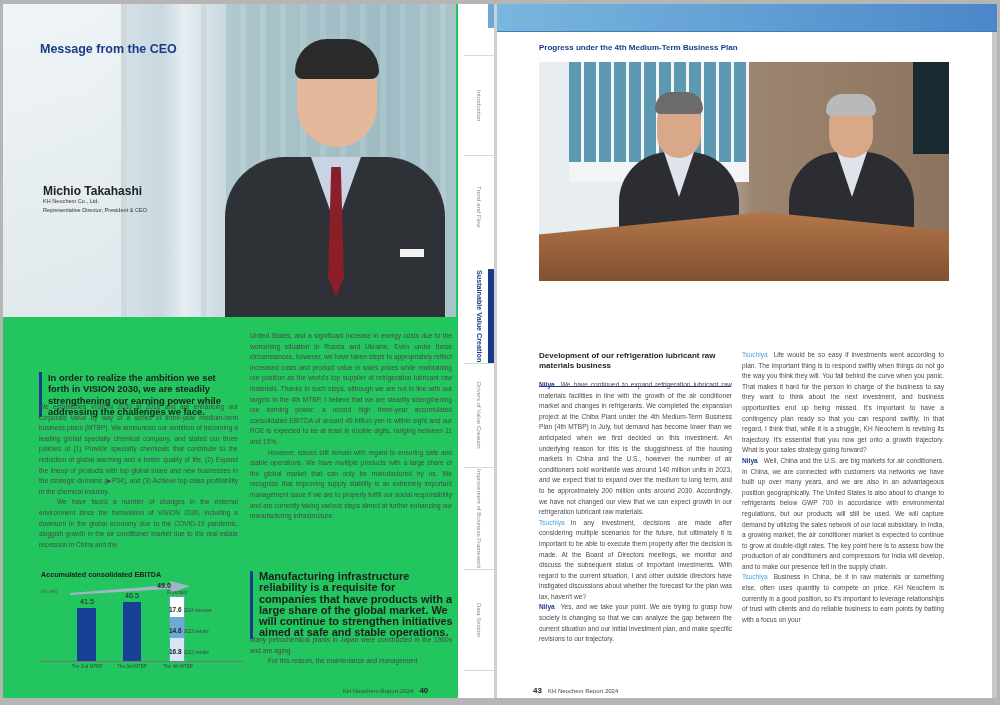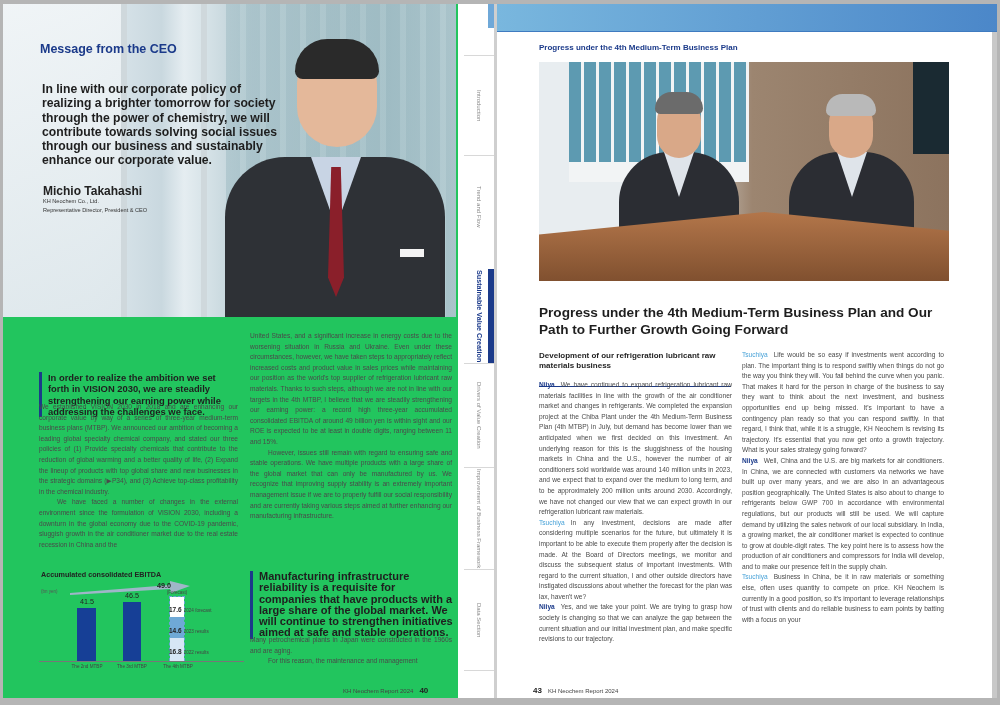--- a/index.html
+++ b/index.html
@@ -108,21 +108,20 @@
       <div class="bldg"></div>
       <div class="person">
         <div class="suit"></div>
           <div class="shirt"></div>
           <div class="tie"></div>
           <div class="pocket"></div>
         <div class="head"></div>
           <div class="hair"></div>
       </div>
       <div class="ceo-label">Message from the CEO</div>
-      <div class="ceo-quote">In line with our corporate policy of realizing a brighter tomorrow for society through the power of chemistry, we will contribute towards solving social issues through our business and sustainably enhance our corporate value.</div>
       <div class="ceo-name">Michio Takahashi</div>
       <div class="ceo-co">
         <div>KH Neochem Co., Ltd.</div>
         <div>Representative Director, President &amp; CEO</div>
       </div>
     </div>
 
     <div class="tabs">
       <div class="topbar"></div>
       <div class="tab" style="top:51px;height:100px">
@@ -215,21 +214,20 @@
         <div class="s" style="left:0;top:70px;width:125px;height:90px"></div>
         <div class="sh" style="left:48px;top:70px;width:30px;height:45px"></div>
         <div class="h" style="left:40px;top:20px;width:44px;height:56px"></div>
         <div class="hr" style="left:37px;top:12px;width:50px;height:22px;background:#b9b9b9"></div>
       </div>
       <div class="table"></div>
       <div class="ct-disc">Discussions</div>
 
     </div>
 
-    <div class="r-title">Progress under the 4th Medium-Term Business Plan and Our Path to Further Growth Going Forward</div>
     <div class="r-sub">Development of our refrigeration lubricant raw materials business</div>
 
     <div class="body-text col-r1">
       <p><span class="spk-n">Niiya</span><span>We have continued to expand refrigeration lubricant raw materials facilities in line with the growth of the air conditioner market and changes in refrigerants. We completed the expansion project at the Chiba Plant under the 4th Medium-Term Business Plan (4th MTBP) in July, but demand has become lower than we anticipated when we first decided on this investment. An underlying reason for this is the sluggishness of the housing markets in China and the U.S., however the number of air conditioners sold worldwide was around 140 million units in 2023, and we expect that to expand over the medium to long term, and to be approximately 200 million units around 2030. Accordingly, we have not changed our view that we can expect growth in our refrigeration lubricant raw materials.</span></p>
       <p><span class="spk-t">Tsuchiya</span><span>In any investment, decisions are made after considering multiple scenarios for the future, but ultimately it is important to be able to execute them properly after the decision is made. At the Board of Directors meetings, we monitor and discuss the subsequent status of important investments. With regard to the current situation, I and other outside directors have instigated discussions about whether the forecast for the plan was lax, haven't we?</span></p>
       <p><span class="spk-n">Niiya</span><span>Yes, and we take your point. We are trying to grasp how society is changing so that we can analyze the gap between the current situation and our initial investment plan, and make specific revisions to our trajectory.</span></p>
     </div>
 
     <div class="body-text col-r2">
       <p><span class="spk-t">Tsuchiya</span><span>Life would be so easy if investments went according to plan. The important thing is to respond swiftly when things do not go the way you think they will. You fall behind the curve when you panic. That makes it hard for the person in charge of the business to say they want to think about the next investment, and business opportunities end up being missed. It's important to have a contingency plan ready so that you can respond swiftly. In that regard, I think that, while it is a struggle, KH Neochem is revising its trajectory. It's essential that you now get onto a growth trajectory. What is your sales strategy going forward?</span></p>

